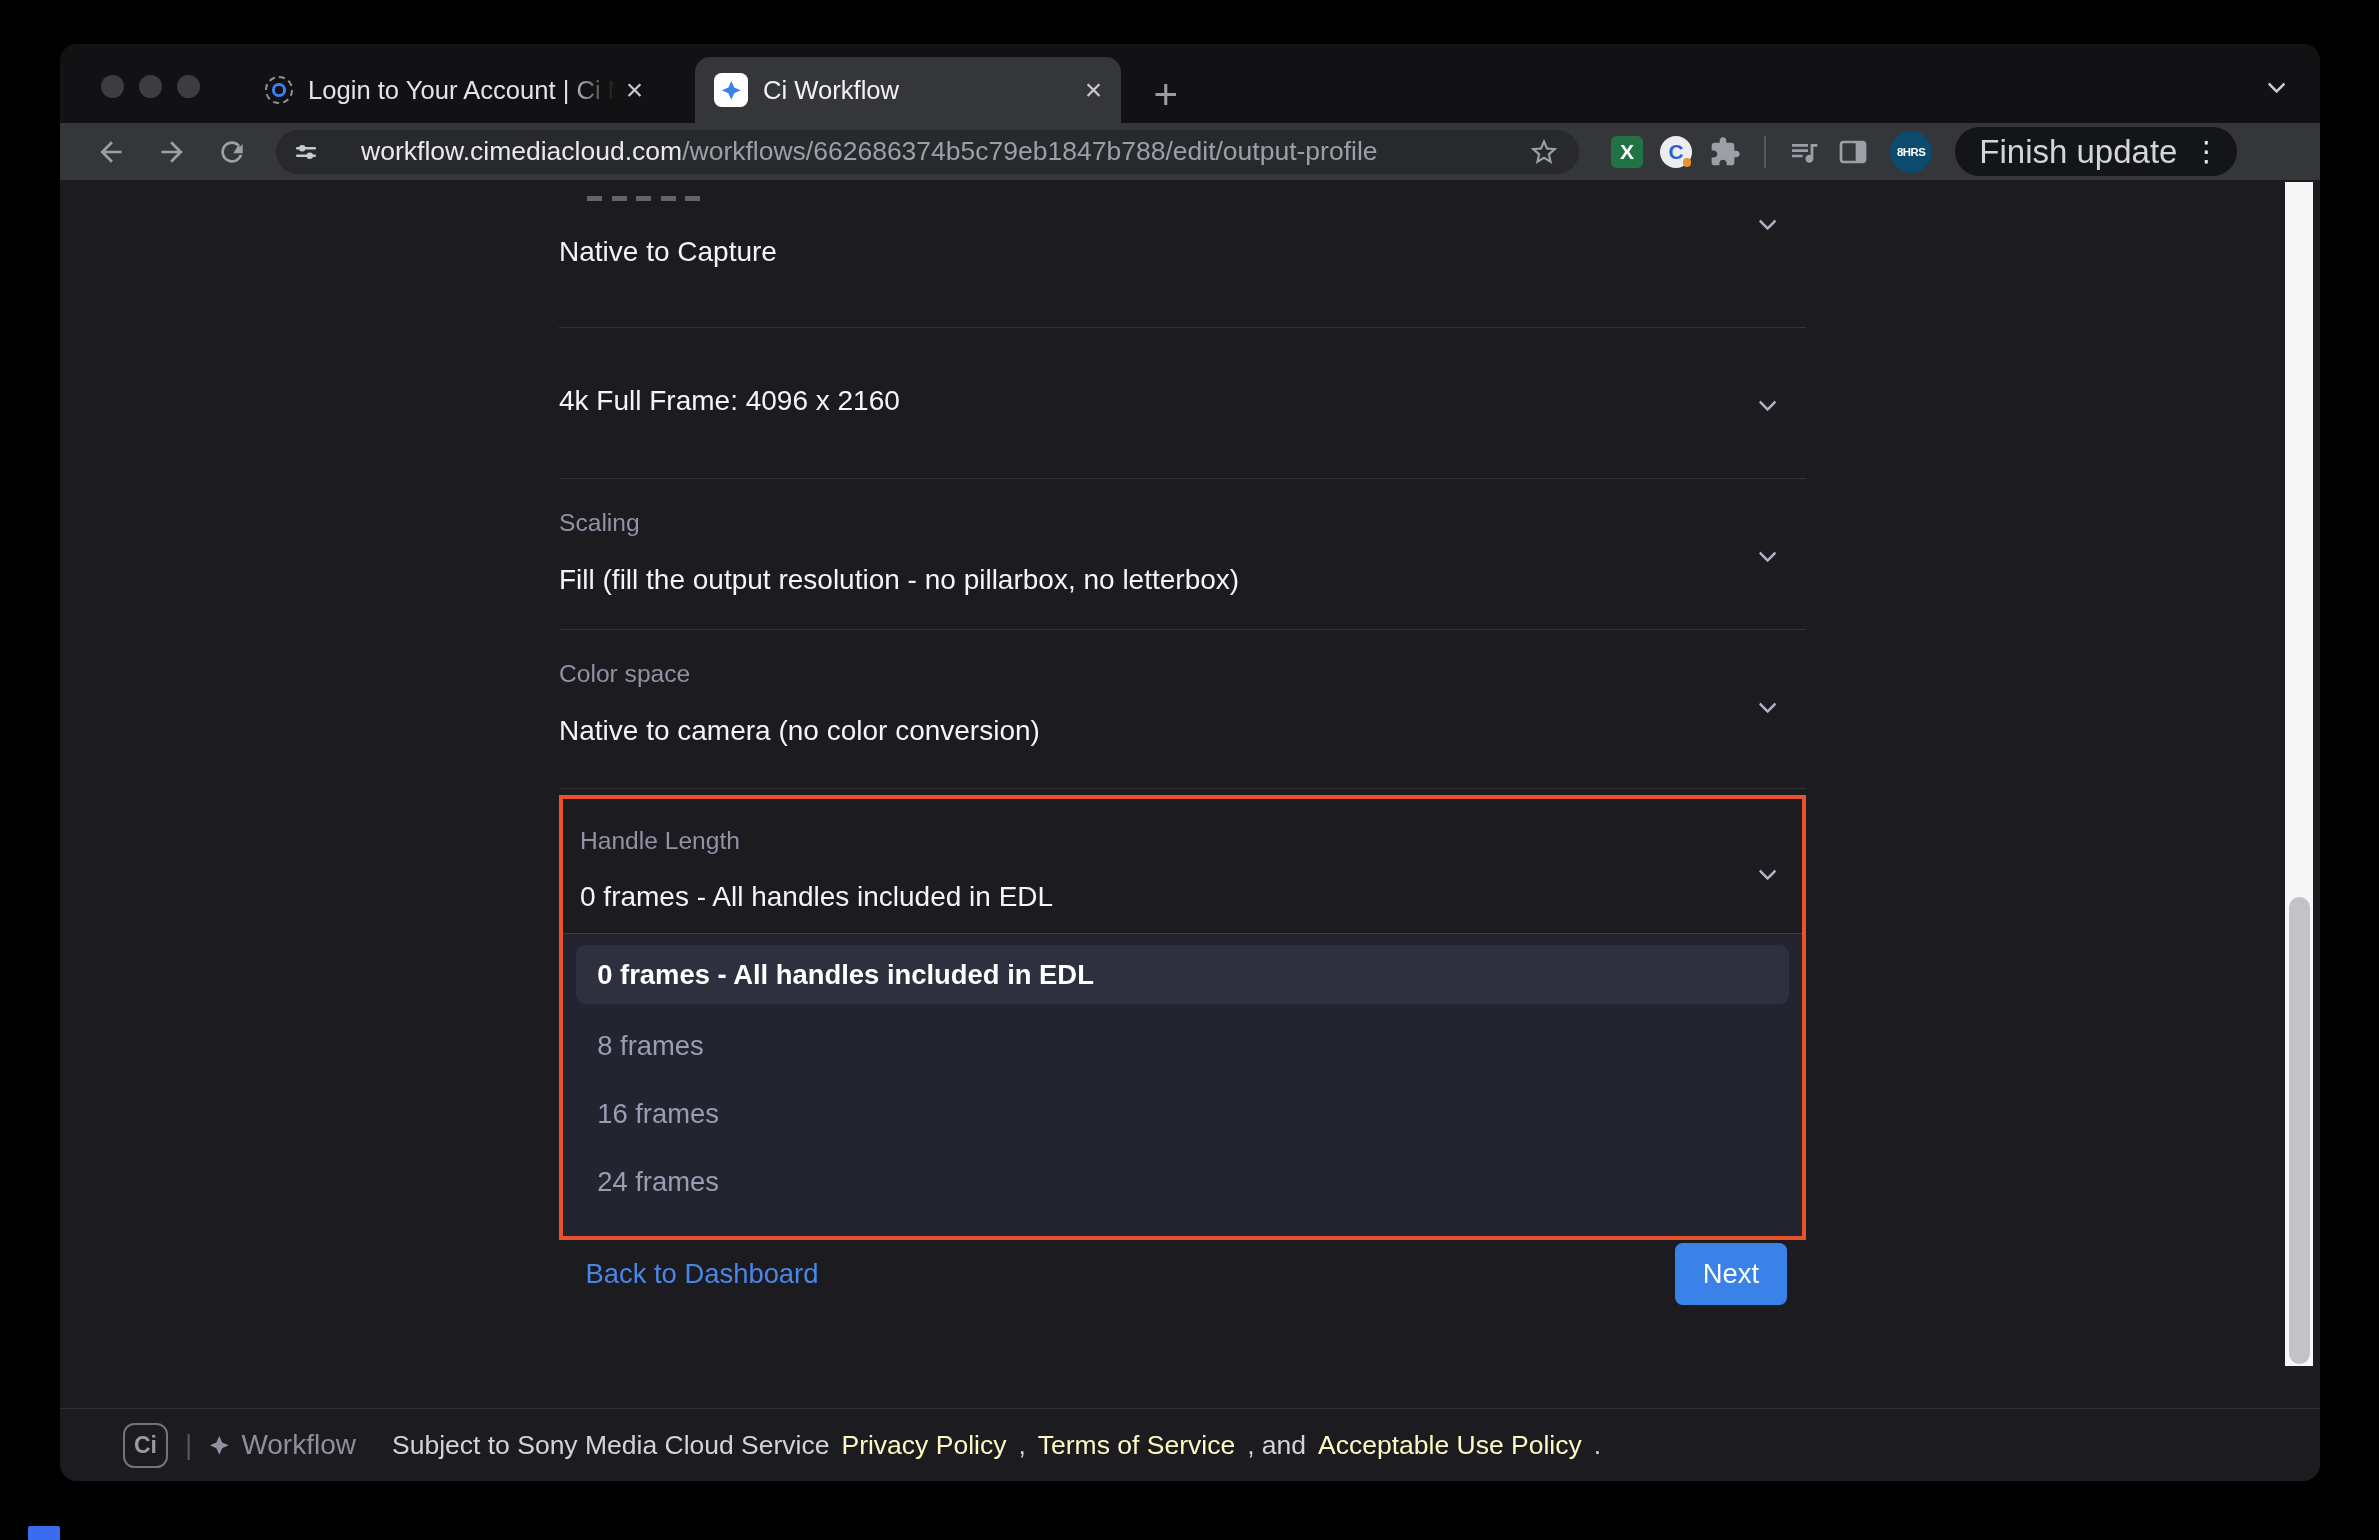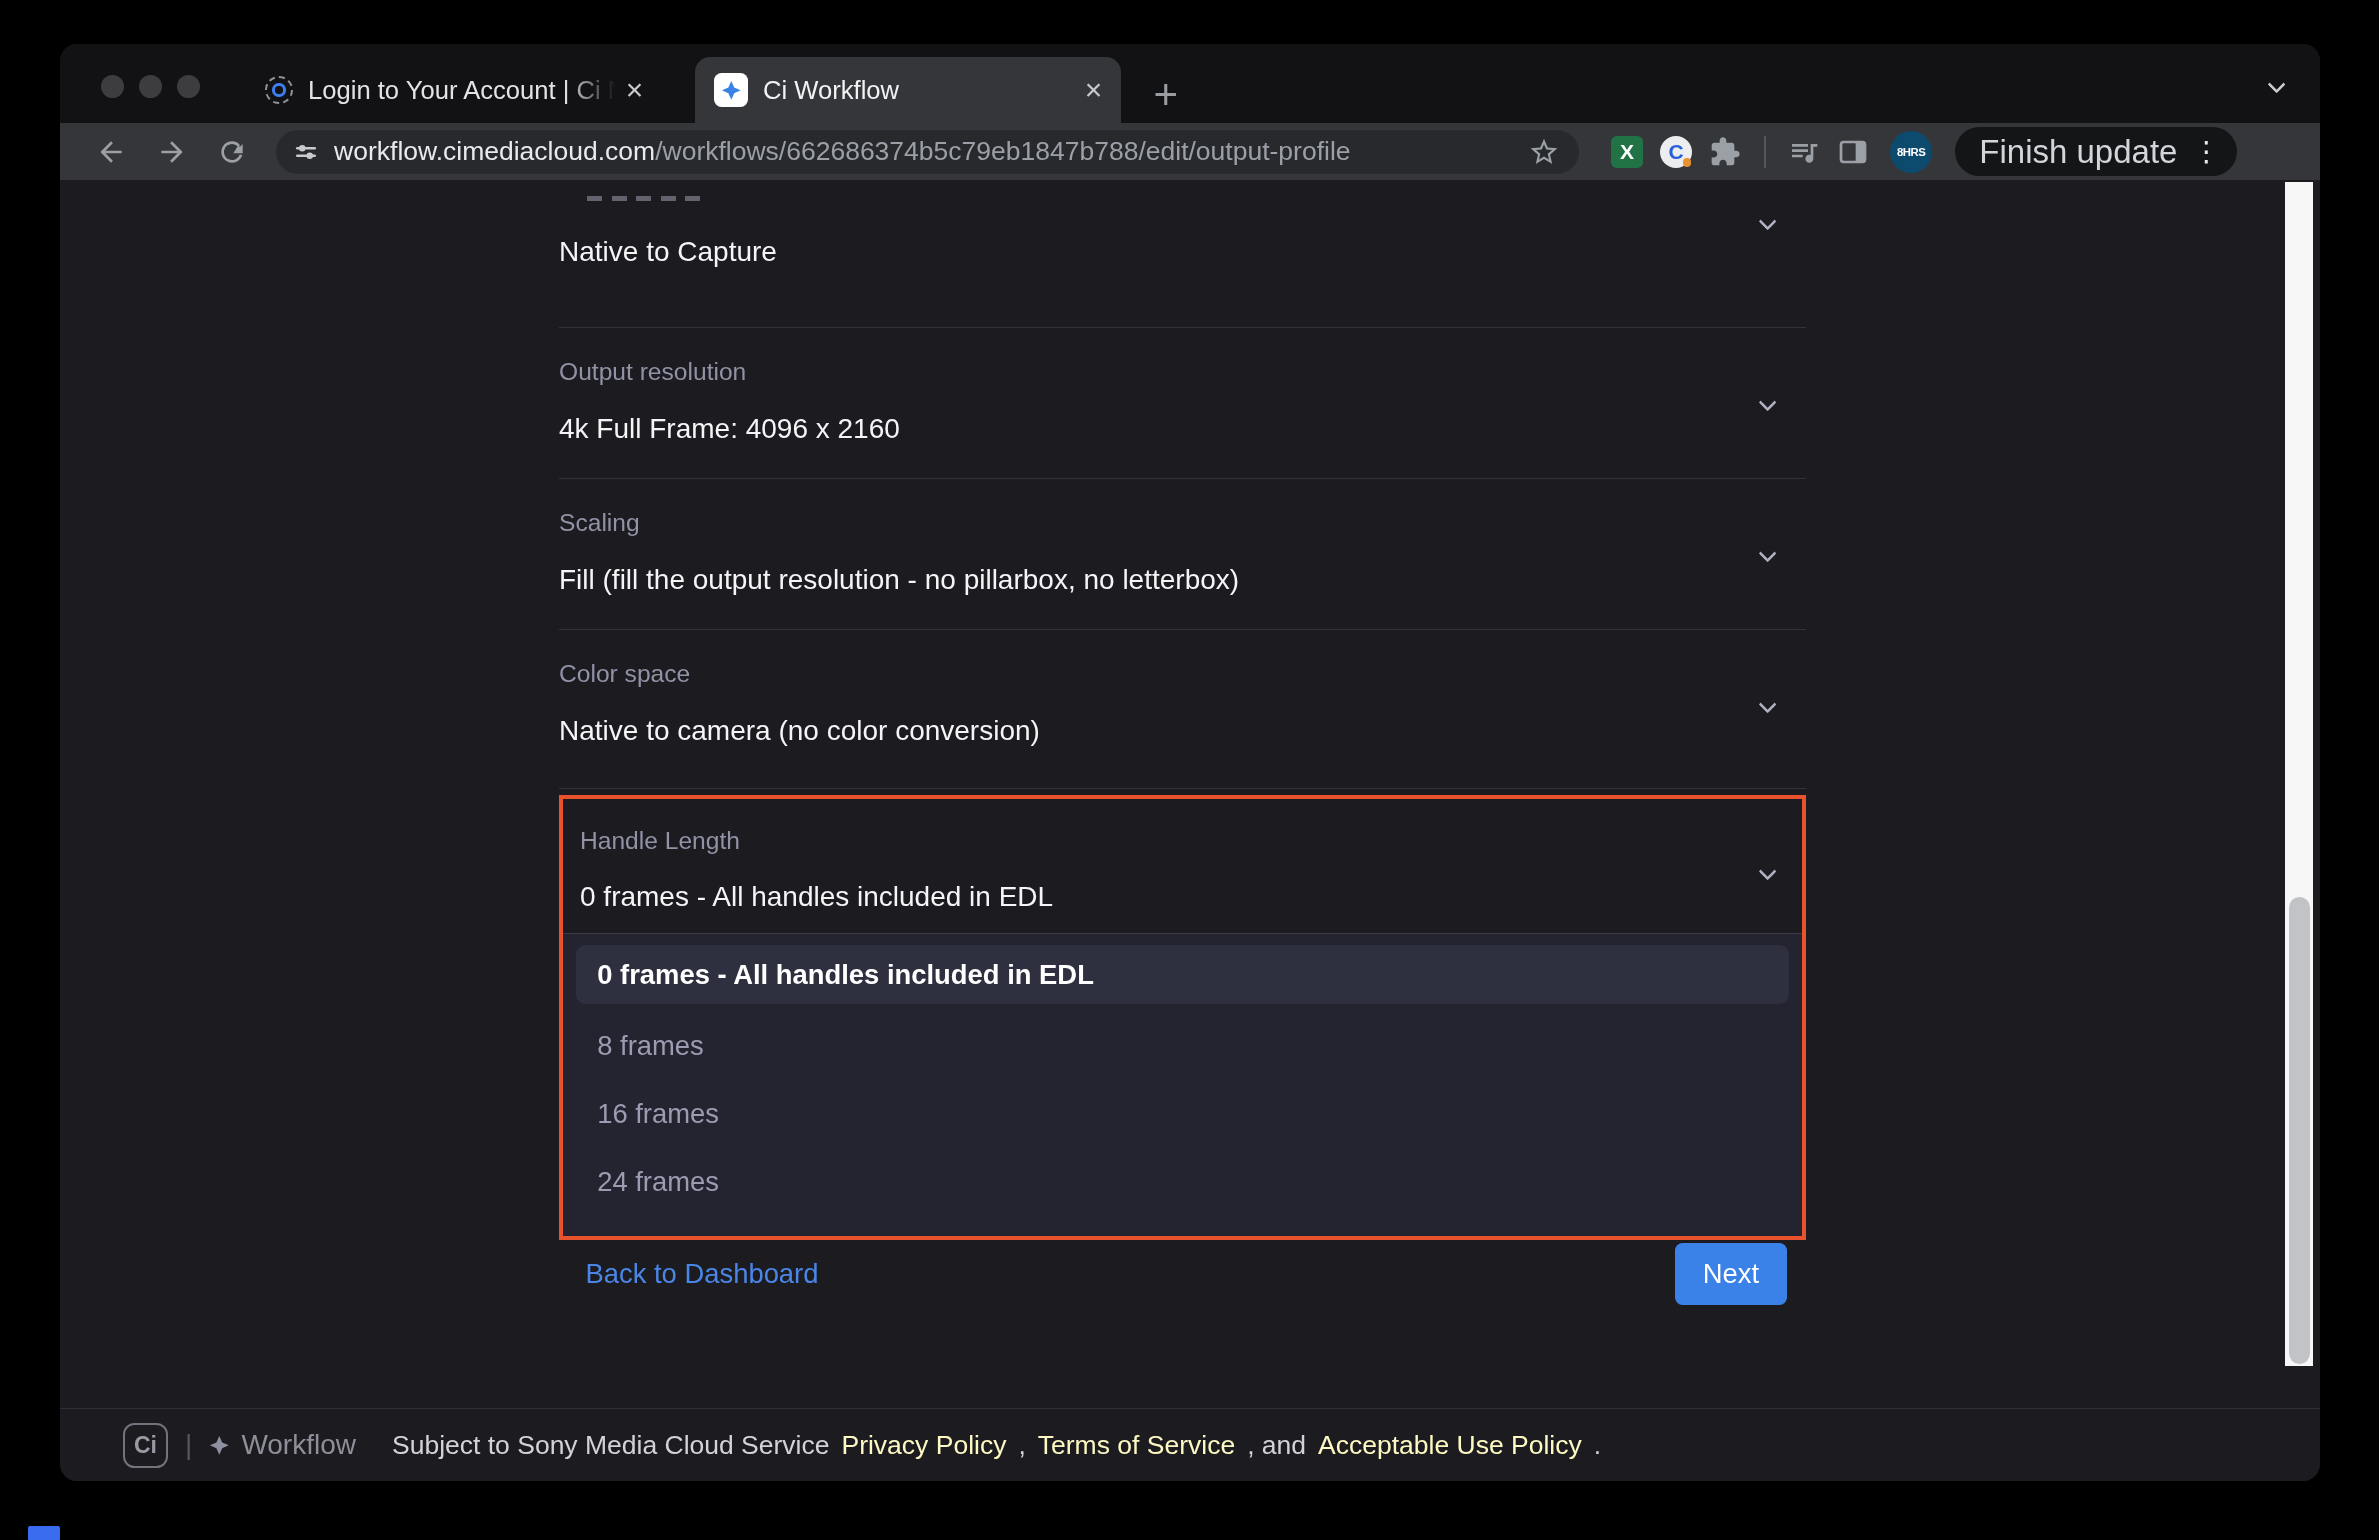--- a/index.html
+++ b/index.html
@@ -25,21 +25,21 @@
   .fav-dashed i { display:block; width:13.2px; height:13.2px; border:3.8px solid #3d7ef0; border-radius:50%; }
   .fav-white { width:34px; height:34px; background:#fff; border-radius:7.6px; display:flex; align-items:center; justify-content:center; flex:0 0 auto; }
   .newtab { font-size:42px; color:#9a9da2; margin-left:23px; line-height:57px; padding:0 9.5px; }
   .tabsearch { position:absolute; right:24.6px; top:24.6px; width:38px; height:38px; border-radius:50%; display:flex; align-items:center; justify-content:center; }
   .chev { width:13.2px; height:13.2px; border-right:3.3px solid #aeb0c0; border-bottom:3.3px solid #aeb0c0; transform:rotate(45deg); border-radius:1.9px; }
   .tabsearch .chev { border-color:#c9cacd; margin-top:-5.7px; }
 
   
   .toolbar { height:57px; background:#35363a; display:flex; align-items:center; padding:0 23px 0 24.6px; gap:7.6px; flex:0 0 auto; }
   .navbtn { width:53px; height:49px; display:flex; align-items:center; justify-content:center; }
-  .omnibox { height:44px; flex:0 0 1303px; background:#28292d; border-radius:22px; display:flex; align-items:center; padding:0 19px 0 15px; margin-left:9.5px; }
+  .omnibox { height:44px; flex:0 0 1303px; background:#28292d; border-radius:22px; display:flex; align-items:center; padding:0 19px 0 15px; margin-left:9.5px;gap:27px; }
   .omni-url { flex:1; font-size:26.5px; white-space:nowrap; overflow:hidden; margin-left:13.2px; }
   .omni-url .domain { color:#e9eaee; }
   .omni-url .path { color:#9ba0a8; }
   .ext-icons { display:flex; align-items:center; gap:17px; margin-left:24.6px; }
   .excel-ic { width:32px; height:32px; border-radius:5.7px; background:#217346; color:#fff; font-weight:bold; font-size:21px; display:flex; align-items:center; justify-content:center; }
   .ci-ext { width:32px; height:32px; border-radius:50%; background:#ecedef; position:relative; display:flex; align-items:center; justify-content:center; color:#2b5fd9; font-weight:bold; font-size:21px; }
   .ci-ext i { position:absolute; right:0.9px; bottom:0.9px; width:8.5px; height:8.5px; border-radius:50%; background:#e8912e; }
   .tb-divider { width:1.9px; height:32px; background:#55565b; margin:0 5.7px; }
   .avatar { width:42px; height:42px; border-radius:50%; background:#0c4a6e; color:#fff; font-size:11.4px; font-weight:bold; letter-spacing:-0.5px; display:flex; align-items:center; justify-content:center; margin-left:3.8px; }
   .finish-btn { height:49px; margin-left:15px; background:#141517; border-radius:24.6px; display:flex; align-items:center; padding:0 17px 0 24.6px; gap:15px; }
@@ -201,21 +201,20 @@
     <div class="content">
       <div class="form">
 
         <div class="frow row0">
           <span class="sliver"></span>
           <span class="value">Native to Capture</span>
           <span class="chev"></span>
         </div>
 
         <div class="frow rowN">
-          <div class="label">Output resolution</div>
           <div class="value">4k Full Frame: 4096 x 2160</div>
           <span class="chev"></span>
         </div>
 
         <div class="frow rowN">
           <div class="label">Scaling</div>
           <div class="value">Fill (fill the output resolution - no pillarbox, no letterbox)</div>
           <span class="chev"></span>
         </div>
 

